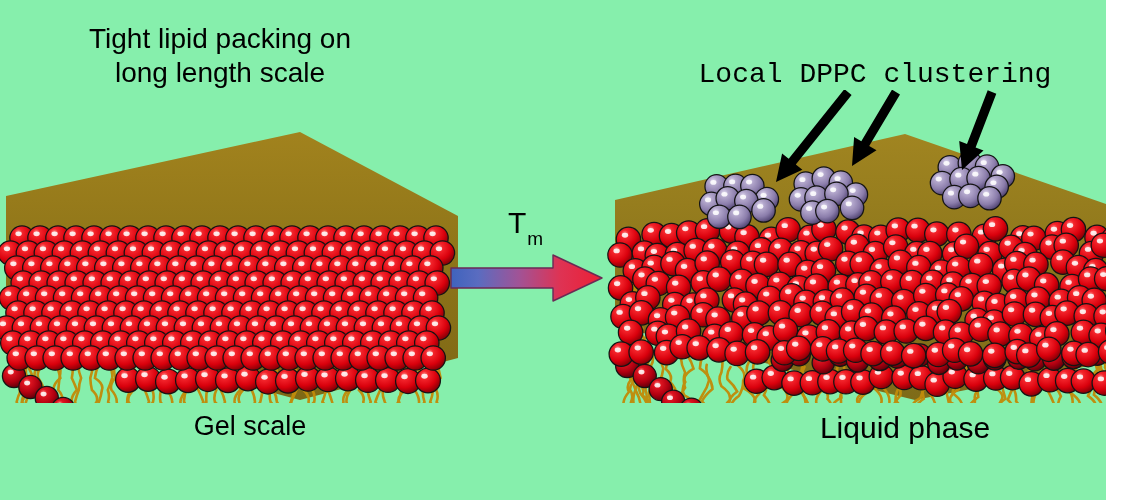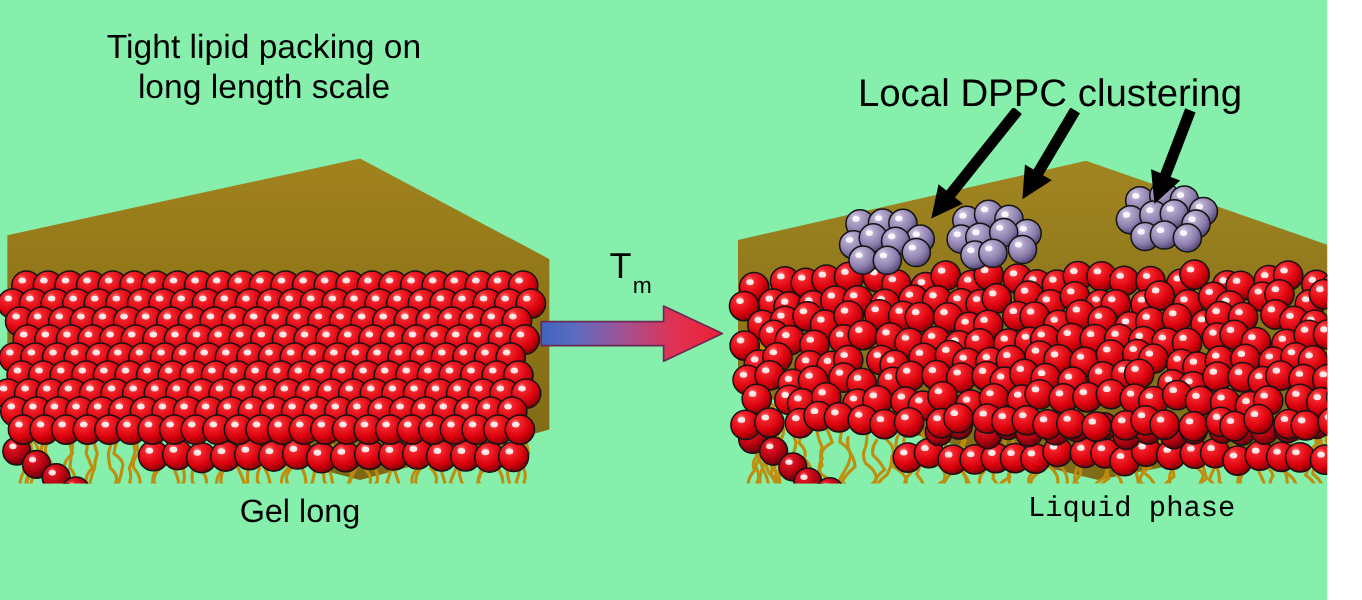--- a/index.html
+++ b/index.html
@@ -28,34 +28,34 @@
   #title-gel {
     left: 10px;
     top: 22px;
     width: 420px;
     font-size: 28px;
   }
   #title-cluster {
     left: 665px;
     top: 58px;
     width: 420px;
-    font-size: 32px;
+    font-size: 28px;
+    font-family: Liberation Mono, monospace;
   }
   #label-gel-phase {
     left: 120px;
     top: 410px;
     width: 260px;
     font-size: 27px;
   }
   #label-liquid-phase {
-    left: 808px;
+    left: 770px;
     top: 410px;
     width: 270px;
-    font-size: 24px;
-    font-family: Liberation Mono, monospace;
+    font-size: 30px;
   }
   #tm-label {
     left: 480px;
     top: 205px;
     width: 90px;
     font-size: 30px;
   }
   #tm-label .sub {
     font-size: 19px;
     vertical-align: sub;
@@ -1526,17 +1526,17 @@
         </g>
       </g>
   </svg>
 
   <svg id="cluster-pointers" viewBox="0 0 330 115">
       <polygon points="144.4,-0.9 88.7,68.8 82.1,63.6 76.0,92.0 102.4,79.8 95.8,74.6 151.6,4.9" fill="#000000"></polygon>
       <polygon points="192.0,-0.4 161.3,51.3 154.1,47.0 152.0,76.0 176.5,60.3 169.2,56.0 200.0,4.4" fill="#000000"></polygon>
       <polygon points="287.7,0.3 267.0,54.1 259.2,51.1 262.0,80.0 283.5,60.4 275.6,57.4 296.3,3.7" fill="#000000"></polygon>
     </svg>
 
-  <div class="caption" id="label-gel-phase">Gel long</div>
+  <div class="caption" id="label-gel-phase">Gel scale</div>
 
   <div class="caption" id="label-liquid-phase">Liquid phase</div>
 
 </div>
 
 </body></html>

